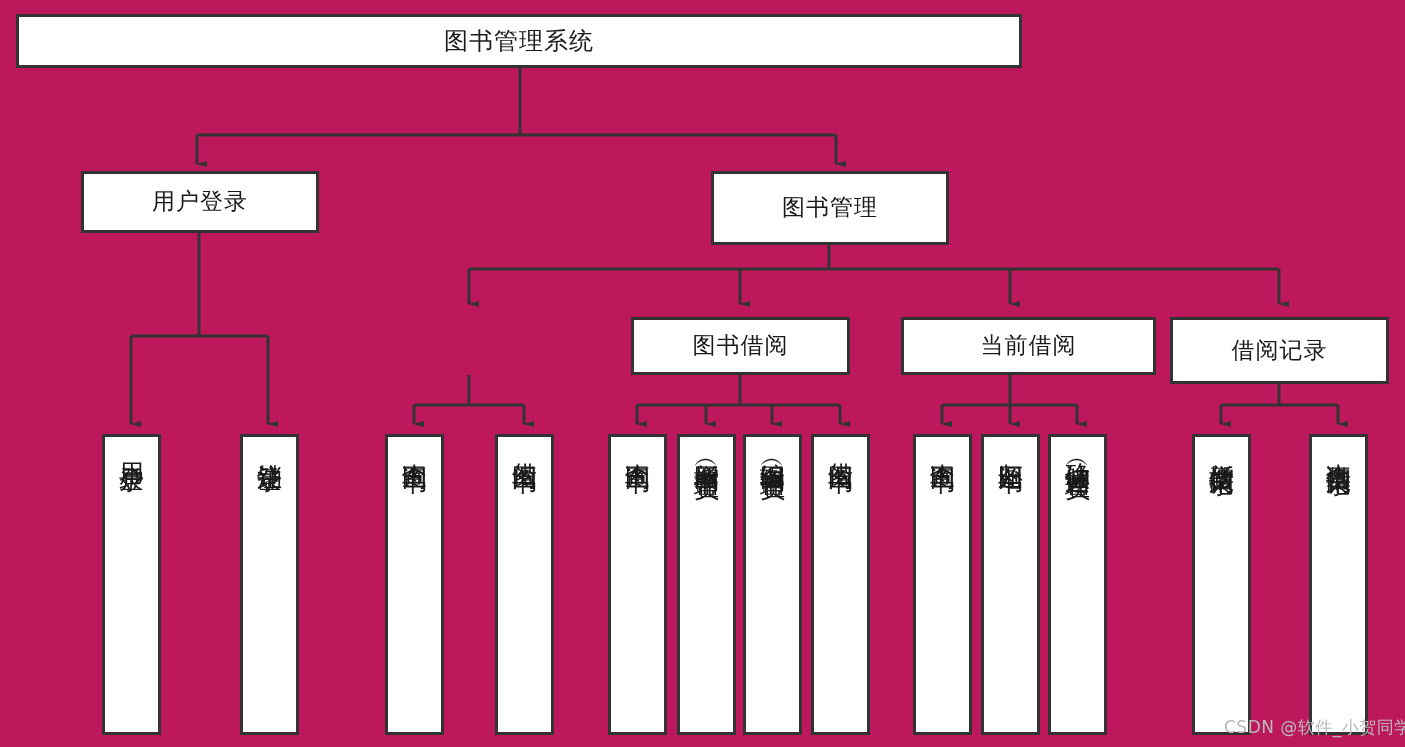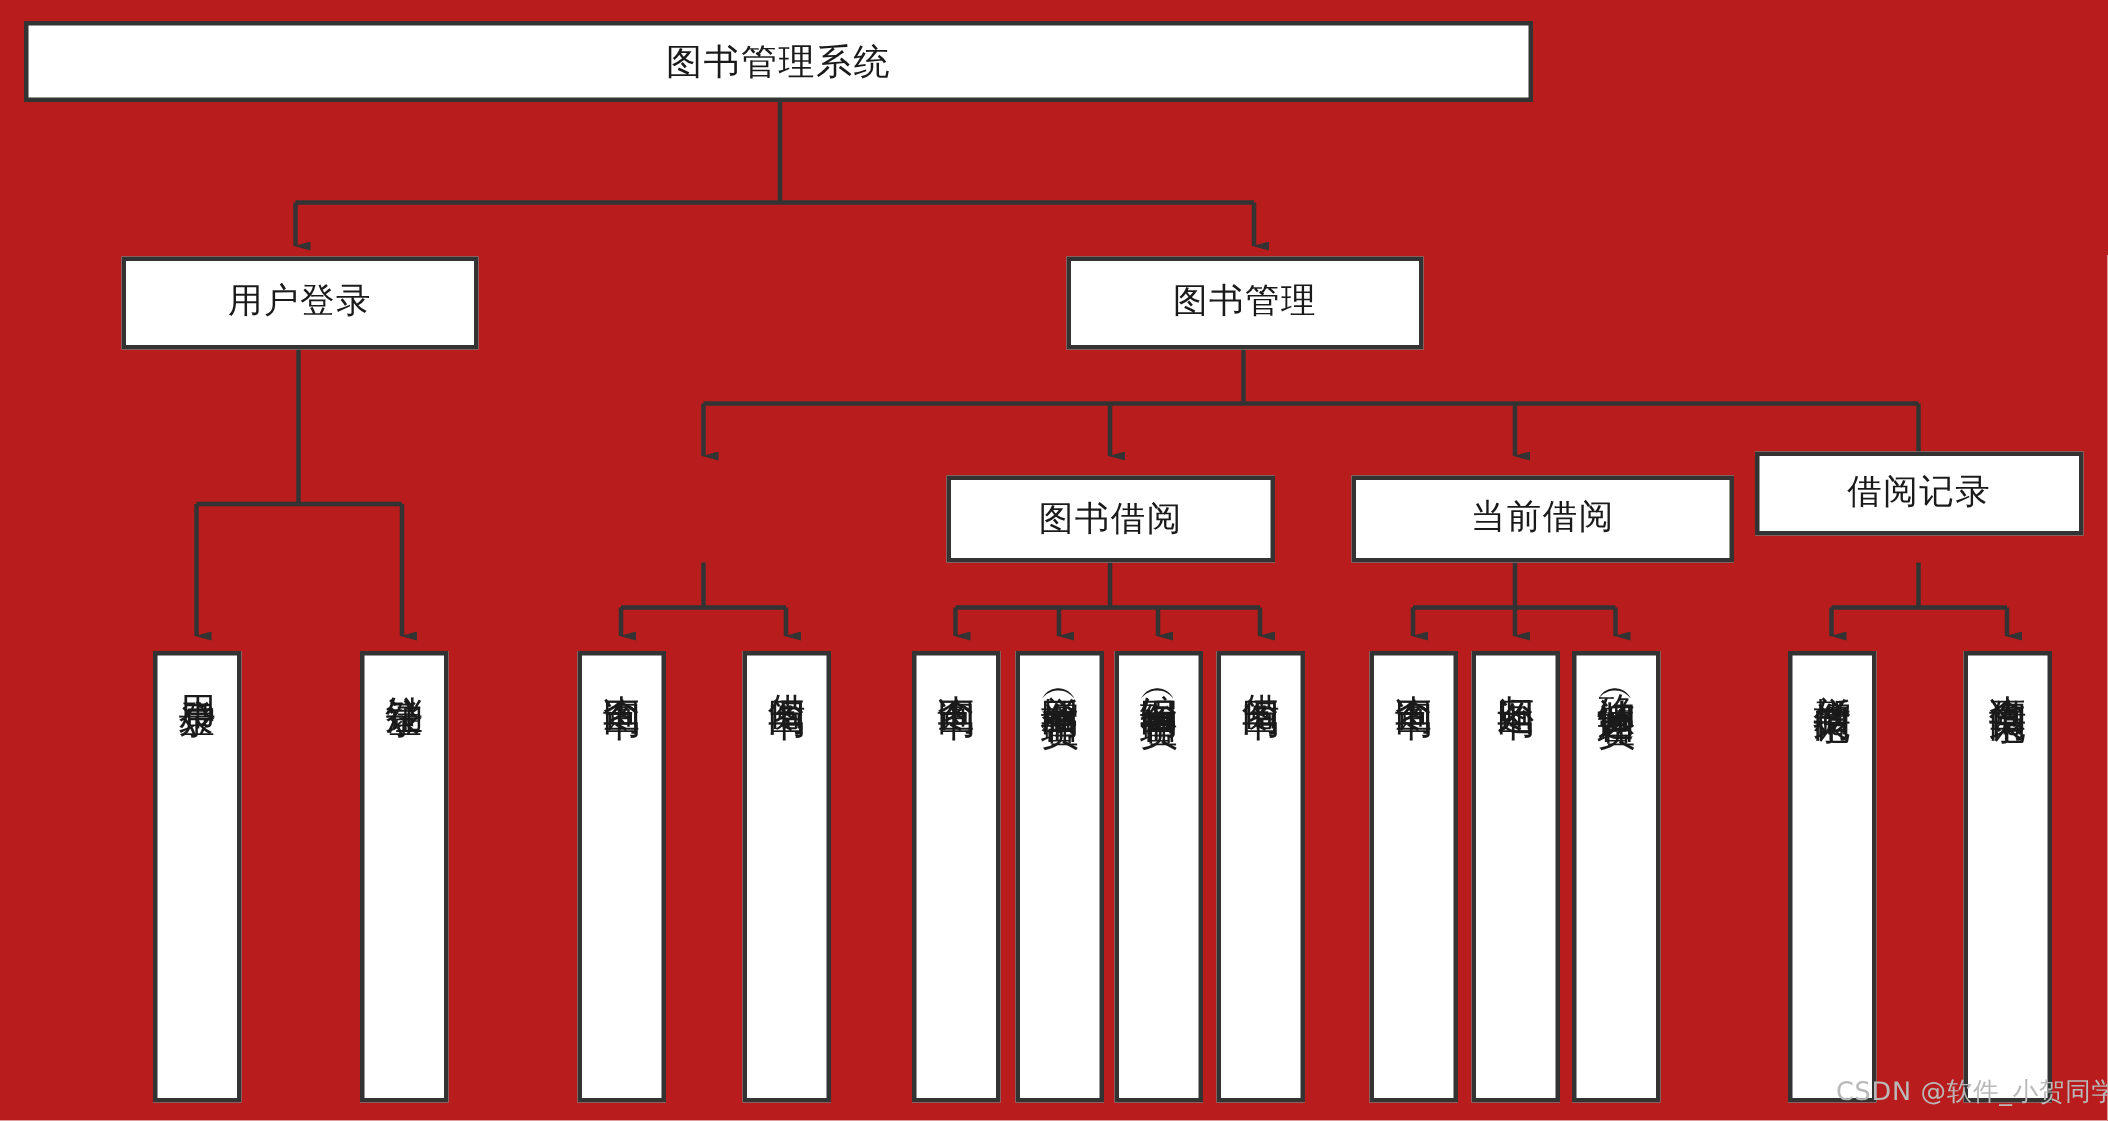--- a/index.html
+++ b/index.html
@@ -7,21 +7,21 @@
     padding: 0;
     background: #ffffff;
   }
   body {
     font-family: "DejaVu Sans", "Liberation Sans", sans-serif;
   }
   #canvas {
     position: relative;
     width: 1405px;
     height: 747px;
-    background: #b91c1c;
+    background: #be185d;
     overflow: hidden;
   }
   #diagram-svg {
     position: absolute;
     left: 0;
     top: 0;
     width: 1405px;
     height: 747px;
   }
   .node {
@@ -122,34 +122,34 @@
   </svg>
 
   <div class="node node-h node-root" style="left:16px; top:14px; width:1006px; height:54px;">
     <span>图书管理系统</span>
   </div>
 
   <div class="node node-h" style="left:81px; top:171px; width:238px; height:62px;">
     <span>用户登录</span>
   </div>
 
-  <div class="node node-h" style="left:711px; top:171px; width:238px; height:62px;">
+  <div class="node node-h" style="left:711px; top:171px; width:238px; height:74px;">
     <span>图书管理</span>
   </div>
 
 
   <div class="node node-h" style="left:631px; top:317px; width:219px; height:58px;font-family:Liberation Serif, serif;">
     <span>图书借阅</span>
   </div>
 
   <div class="node node-h" style="left:901px; top:317px; width:255px; height:58px;">
     <span>当前借阅</span>
   </div>
 
-  <div class="node node-h" style="left:1170px; top:301px; width:219px; height:56px;">
+  <div class="node node-h" style="left:1170px; top:317px; width:219px; height:67px;">
     <span>借阅记录</span>
   </div>
 
   <div class="node node-v" style="left:102px; top:434px; width:59px; height:301px;">
     <span class="vtext">用户登录</span>
   </div>
   <div class="node node-v" style="left:240px; top:434px; width:59px; height:301px;">
     <span class="vtext">注销登录</span>
   </div>
 

